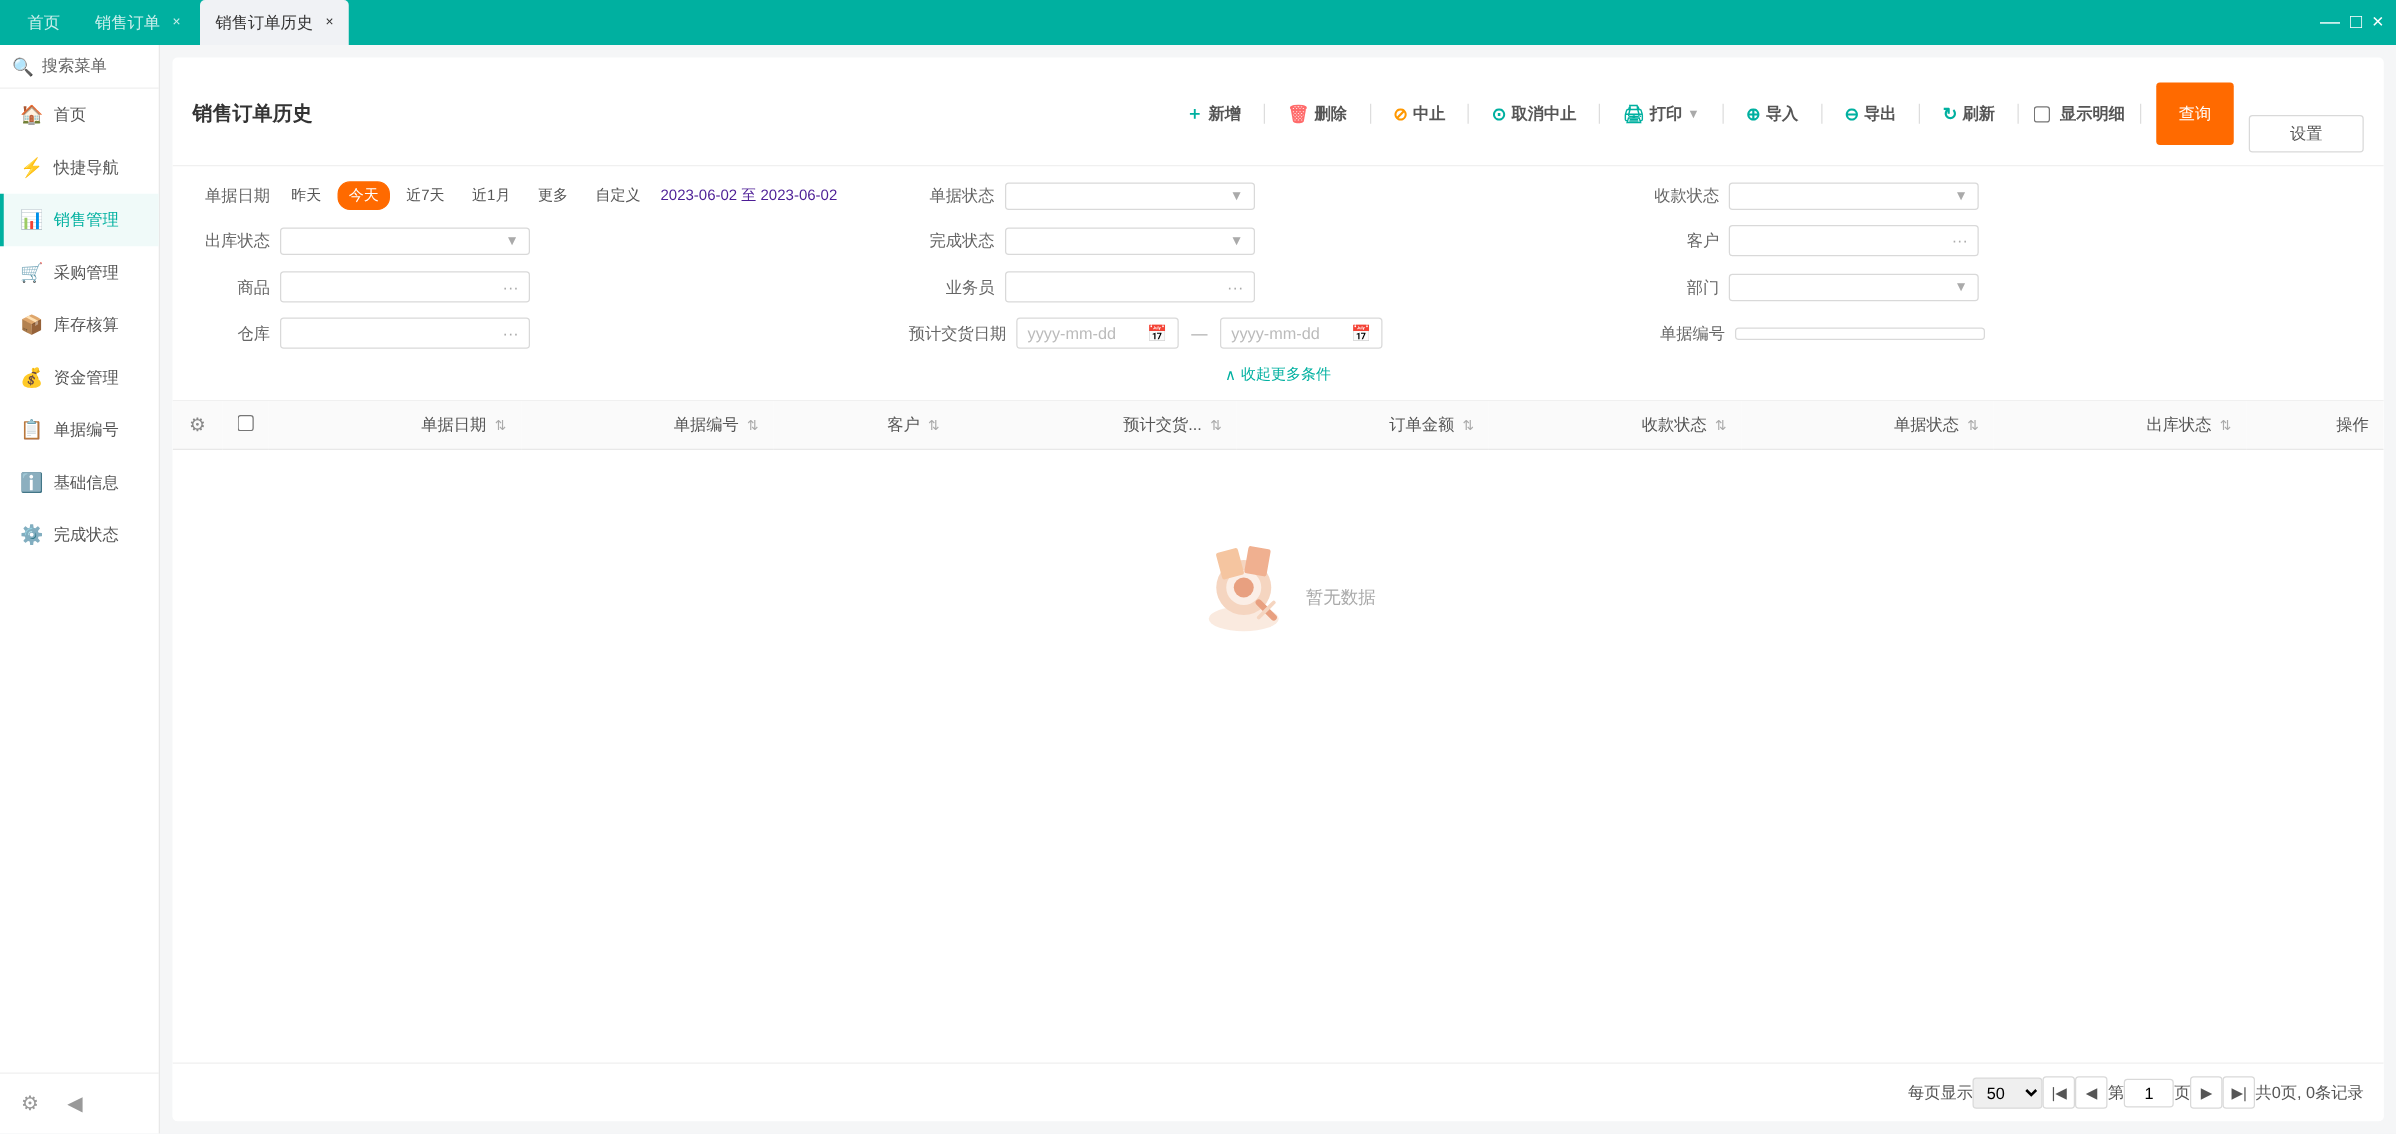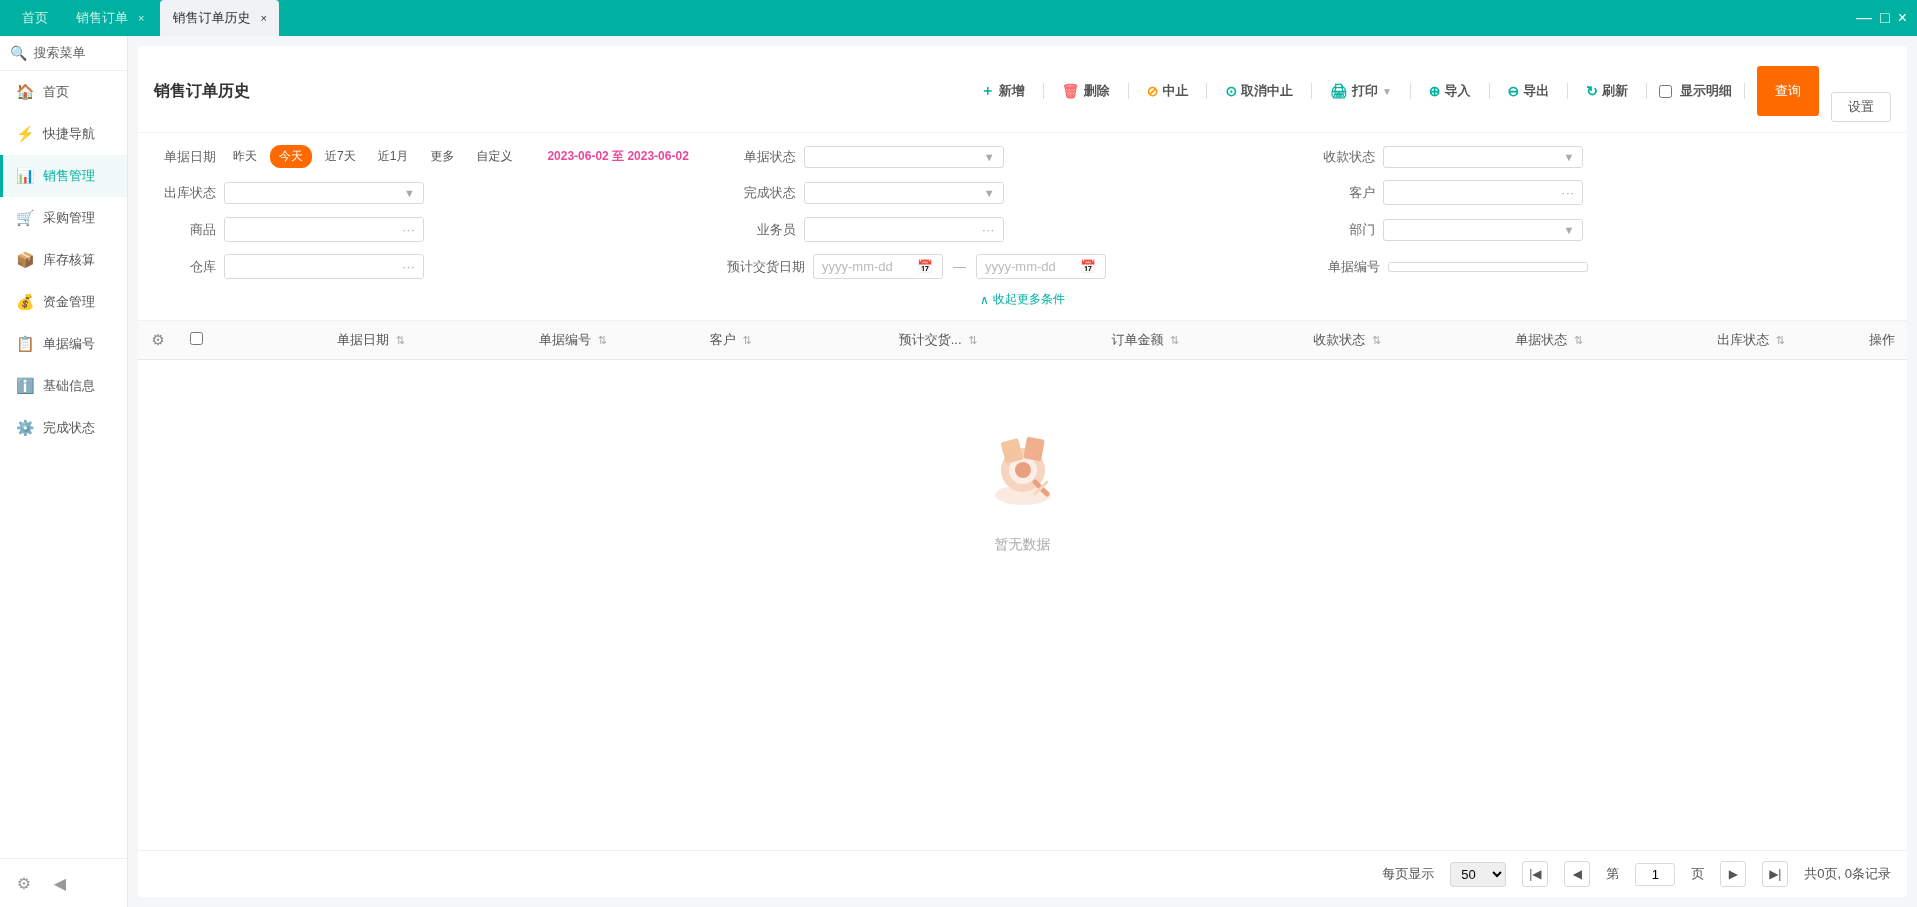--- a/index.html
+++ b/index.html
@@ -31,58 +31,58 @@
     .content-inner { flex: 1; overflow: auto; padding: 0; background: white; margin: 10px; border-radius: 4px; display: flex; flex-direction: column; }
 
     
     .page-header { padding: 14px 16px 10px; font-size: 16px; font-weight: bold; color: #333; border-bottom: 1px solid #f0f0f0; display: flex; align-items: center; justify-content: space-between; }
     .page-header-actions { display: flex; align-items: center; gap: 12px; }
     .action-btn { display: flex; align-items: center; gap: 4px; cursor: pointer; color: #555; font-size: 13px; padding: 4px 6px; border-radius: 3px; }
     .action-btn .btn-icon { font-size: 14px; color: #00b0a0; }
     .action-btn.danger .btn-icon { color: #ff6b6b; }
     .action-btn.warn .btn-icon { color: #ff9800; }
     .btn-query { background: #ff6a00; color: white; border: none; padding: 16px 18px; border-radius: 3px; cursor: pointer; font-size: 13px; }
-    .btn-set { background: white; color: #555; border: 1px solid #d9d9d9; padding: 5px 16px; border-radius: 3px; cursor: pointer; font-size: 13px; margin-top: 32px; }
+    .btn-set { background: white; color: #555; border: 1px solid #d9d9d9; padding: 5px 32px; border-radius: 3px; cursor: pointer; font-size: 13px; margin-top: 32px; }
     .display-toggle { display: flex; align-items: center; gap: 8px; font-size: 13px; color: #555; }
     .display-toggle input[type=checkbox] { cursor: pointer; }
 
     
     .filter-area { padding: 12px 16px; border-bottom: 1px solid #f0f0f0; }
     .filter-row { display: flex; align-items: center; margin-bottom: 12px; gap: 0; }
     .filter-label { color: #666; font-size: 13px; min-width: 70px; text-align: right; padding-right: 8px; flex-shrink: 0; }
     .filter-value { display: flex; align-items: center; gap: 6px; flex: 1; }
     .date-chips { display: flex; align-items: center; gap: 4px; }
     .date-chip { padding: 2px 8px; border-radius: 3px; font-size: 12px; cursor: pointer; color: #555; border: 1px solid transparent; }
     .date-chip.active { background: #ff6a00; color: white; border-color: #ff6a00; border-radius: 10px; }
-    .date-range-text { font-size: 12px; color: #ec4899; margin-left: 20px; font-weight: bold; }
+    .date-range-text { font-size: 12px; color: #4c1d95; margin-left: 1px; }
     .filter-select { display: flex; align-items: center; border: 1px solid #d9d9d9; border-radius: 3px; padding: 4px 8px; min-width: 180px; cursor: pointer; background: white; gap: 4px; }
     .filter-select .sel-text { flex: 1; color: #bbb; font-size: 13px; }
     .filter-select .sel-arrow { color: #aaa; font-size: 11px; }
     .filter-input-dots { color: #aaa; cursor: pointer; padding: 4px 8px; border: 1px solid #d9d9d9; border-radius: 3px; min-width: 160px; background: white; font-size: 13px; display: flex; align-items: center; justify-content: flex-end; }
     .date-input { border: 1px solid #d9d9d9; border-radius: 3px; padding: 4px 8px; min-width: 130px; background: white; color: #bbb; font-size: 13px; display: flex; align-items: center; justify-content: space-between; cursor: pointer; }
     .date-input .cal-icon { color: #aaa; font-size: 13px; }
     .collapse-more { display: flex; align-items: center; justify-content: center; gap: 4px; color: #00b0a0; font-size: 12px; cursor: pointer; margin-top: 4px; }
 
     
     .table-wrap { flex: 1; overflow: auto; }
     table { width: 100%; border-collapse: collapse; }
     thead tr { background: #fafafa; }
     th { padding: 10px 12px; text-align: right; font-size: 13px; color: #555; font-weight: normal; border-bottom: 1px solid #e8e8e8; white-space: nowrap; }
     th .sort-icon { color: #aaa; font-size: 11px; margin-left: 3px; }
     .th-settings { width: 40px; text-align: center; }
     .th-check { width: 36px; text-align: center; }
     .settings-icon { color: #888; cursor: pointer; font-size: 15px; }
 
     
-    .empty-state { flex: 1; display: flex; flex-direction: column; align-items: center; justify-content: center; padding: 60px 0; }
+    .empty-state { flex: 1; display: flex; align-items: center; justify-content: center; padding: 60px 0; }
     .empty-icon { width: 100px; height: 100px; margin-bottom: 16px; }
     .empty-text { color: #aaa; font-size: 14px; }
 
     
-    .footer { padding: 10px 16px; border-top: 1px solid #f0f0f0; display: flex; align-items: center; justify-content: flex-end; gap: 16px; font-size: 13px; color: #555; background: white; }
+    .footer { padding: 10px 16px; border-top: 1px solid #f0f0f0; display: flex; align-items: center; justify-content: flex-end; gap: 0; font-size: 13px; color: #555; background: white; }
     .footer select { border: 1px solid #d9d9d9; border-radius: 3px; padding: 3px 6px; font-size: 13px; }
     .page-btn { width: 26px; height: 26px; display: flex; align-items: center; justify-content: center; border: 1px solid #d9d9d9; border-radius: 3px; cursor: pointer; background: white; color: #555; font-size: 12px; }
     .page-input { width: 40px; border: 1px solid #d9d9d9; border-radius: 3px; padding: 3px 6px; text-align: center; font-size: 13px; }
 
     
     .header-action-divider { width: 1px; height: 16px; background: #ddd; }
   </style>
 </head>
 <body>
 

